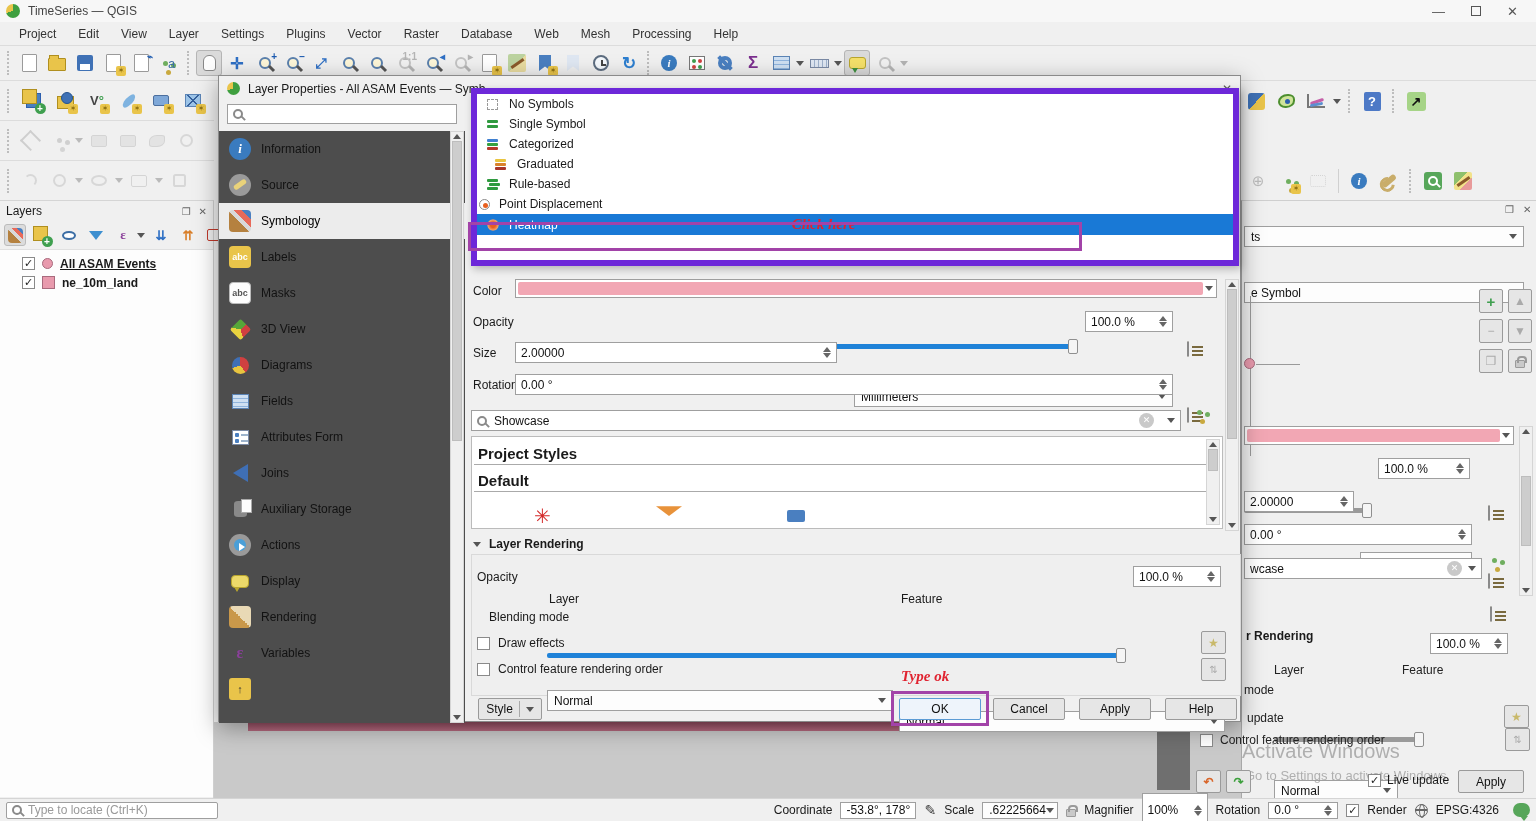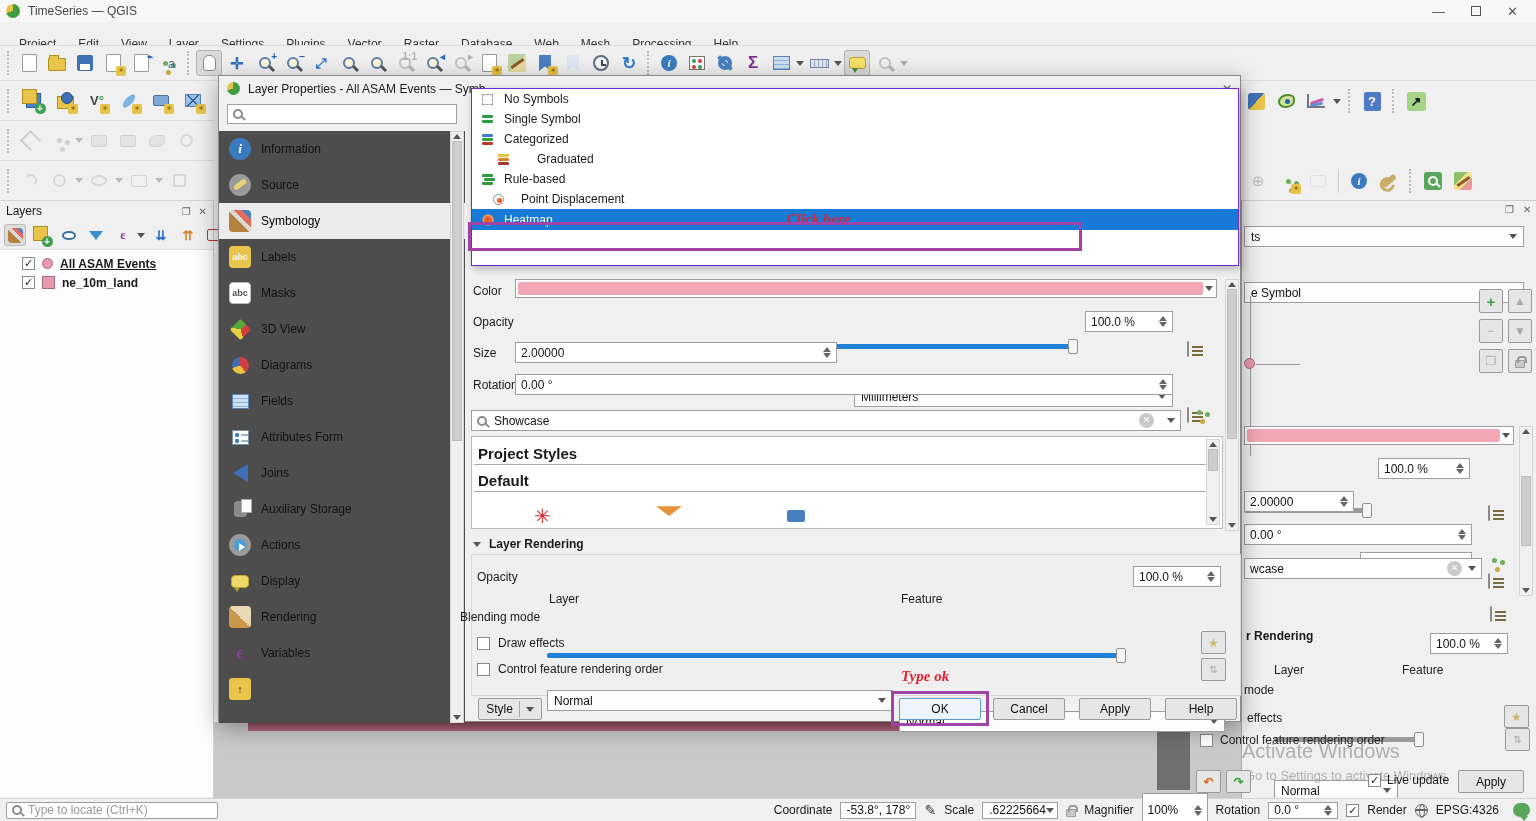--- a/index.html
+++ b/index.html
@@ -147,21 +147,21 @@
   <div class="abs row" style="left:0;top:0;width:1536px;height:22px;background:#f7f7f7;padding-left:6px">
     <div style="width:14px;height:14px;border-radius:50%;background:conic-gradient(#3f9f3f 0 70%,#e9c44a 70%);margin-right:8px"></div>
     <span style="color:#444">TimeSeries — QGIS</span>
     <div class="row" style="margin-left:auto;gap:26px;padding-right:18px;color:#555;font-size:13px">
       <span>—</span>
       <span style="font-size:11px;border:1px solid #555;width:10px;height:10px;display:inline-block"></span>
       <span>✕</span>
     </div>
   </div>
 
-  <div class="abs row" style="left:0;top:32px;width:1536px;height:23px;background:#f0f0f0;padding-left:8px;gap:0;color:#333">
+  <div class="abs row" style="left:0;top:22px;width:1536px;height:23px;background:#f0f0f0;padding-left:8px;gap:0;color:#333">
     <span style="padding:0 11px">Project</span>
     <span style="padding:0 11px">Edit</span>
     <span style="padding:0 11px">View</span>
     <span style="padding:0 11px">Layer</span>
     <span style="padding:0 11px">Settings</span>
     <span style="padding:0 11px">Plugins</span>
     <span style="padding:0 11px">Vector</span>
     <span style="padding:0 11px">Raster</span>
     <span style="padding:0 11px">Database</span>
     <span style="padding:0 11px">Web</span>
@@ -527,21 +527,21 @@
     <span class="abs" style="left:160px;top:462px;color:#222">Feature</span>
     <span class="abs" style="left:2px;top:482px;color:#222">mode</span>
     <div class="combo abs" style="left:32px;top:478px;width:124px;height:21px">
         <span>Normal</span>
         <span class="dda"></span>
       </div>
     <div class="combo abs" style="left:160px;top:478px;width:130px;height:21px">
         <span>Normal</span>
         <span class="dda"></span>
       </div>
-    <span class="abs" style="left:5px;top:510px;color:#222">effects</span>
+    <span class="abs" style="left:5px;top:510px;color:#222">update</span>
     <div class="btn abs" style="left:262px;top:504px;width:25px;height:23px;color:#c9b96a">★</div>
   </div>
 
   <div class="abs row" style="left:1200px;top:733px;gap:7px">
     <span class="chk"></span>
     <span style="color:#222">Control feature rendering order</span>
   </div>
   <div class="btn abs" style="left:1505px;top:728px;width:25px;height:23px;color:#aaa;font-size:10px">⇅</div>
   <span class="abs watermark" style="left:1242px;top:740px;font-size:20px">Activate Windows</span>
   <span class="abs watermark" style="left:1245px;top:768px;font-size:13px">Go to Settings to activate Windows.</span>
@@ -737,21 +737,21 @@
       </div>
     <div class="inp abs" style="left:914px;top:490px;width:88px;height:21px">
         <span>100.0 %</span>
         <span class="spina">
           <i class="up"></i>
           <i class="dn"></i>
         </span>
       </div>
     <span class="abs" style="left:330px;top:516px">Layer</span>
     <span class="abs" style="left:682px;top:516px">Feature</span>
-    <span class="abs" style="left:241px;top:534px">Blending mode</span>
+    <span class="abs" style="left:270px;top:534px">Blending mode</span>
     <div class="combo abs" style="left:328px;top:530px;width:346px;height:21px">
         <span>Normal</span>
         <span class="dda"></span>
       </div>
     <div class="combo abs" style="left:680px;top:530px;width:326px;height:21px">
         <span>Normal</span>
         <span class="dda"></span>
       </div>
     <div class="abs row" style="left:258px;top:560px;gap:8px">
       <span class="chk"></span>
@@ -779,52 +779,52 @@
         <span>Cancel</span>
       </div>
     <div class="btn abs" style="left:860px;top:622px;width:72px;height:22px">
         <span>Apply</span>
       </div>
     <div class="btn abs" style="left:946px;top:622px;width:72px;height:22px">
         <span>Help</span>
       </div>
 
     
-    <div class="abs" style="left:252px;top:12px;width:768px;height:178px;background:#fff;border:1px solid #6d28d9;box-shadow:2px 3px 8px rgba(0,0,0,.25)">
+    <div class="abs" style="left:252px;top:12px;width:768px;height:178px;background:#fff;border:6px solid #6d28d9;box-shadow:2px 3px 8px rgba(0,0,0,.25)">
       <div class="row" style="height:20px;gap:9px;padding-left:8px">
           <span class="dsw">
             <span class="sw-none"></span>
           </span>
           <span>No Symbols</span>
         </div>
       <div class="row" style="height:20px;gap:9px;padding-left:8px">
           <span class="dsw">
             <span class="sw-bars sw-single" style="margin-bottom:5px"></span>
           </span>
           <span>Single Symbol</span>
         </div>
       <div class="row" style="height:20px;gap:9px;padding-left:8px">
           <span class="dsw">
             <span class="sw-bars sw-cat" style="margin-bottom:8px"></span>
           </span>
           <span>Categorized</span>
         </div>
-      <div class="row" style="height:20px;gap:26px;padding-left:24px">
+      <div class="row" style="height:20px;gap:9px;padding-left:16px">
           <span class="dsw">
             <span class="sw-bars sw-grad" style="margin-bottom:8px"></span>
           </span>
           <span>Graduated</span>
         </div>
       <div class="row" style="height:20px;gap:9px;padding-left:8px">
           <span class="dsw">
             <span class="sw-bars sw-rule" style="margin-bottom:8px"></span>
           </span>
           <span>Rule-based</span>
         </div>
-      <div class="row" style="height:20px;gap:15px;padding-left:19px">
+      <div class="row" style="height:20px;gap:7px;padding-left:0">
           <span class="dsw">
             <span class="sw-pd"></span>
           </span>
           <span>Point Displacement</span>
         </div>
       <div class="row" style="height:21px;gap:9px;padding-left:8px;background:#1979d6;color:#fff">
         <span class="dsw">
             <span class="sw-heat"></span>
           </span>
         <span>Heatmap</span>

